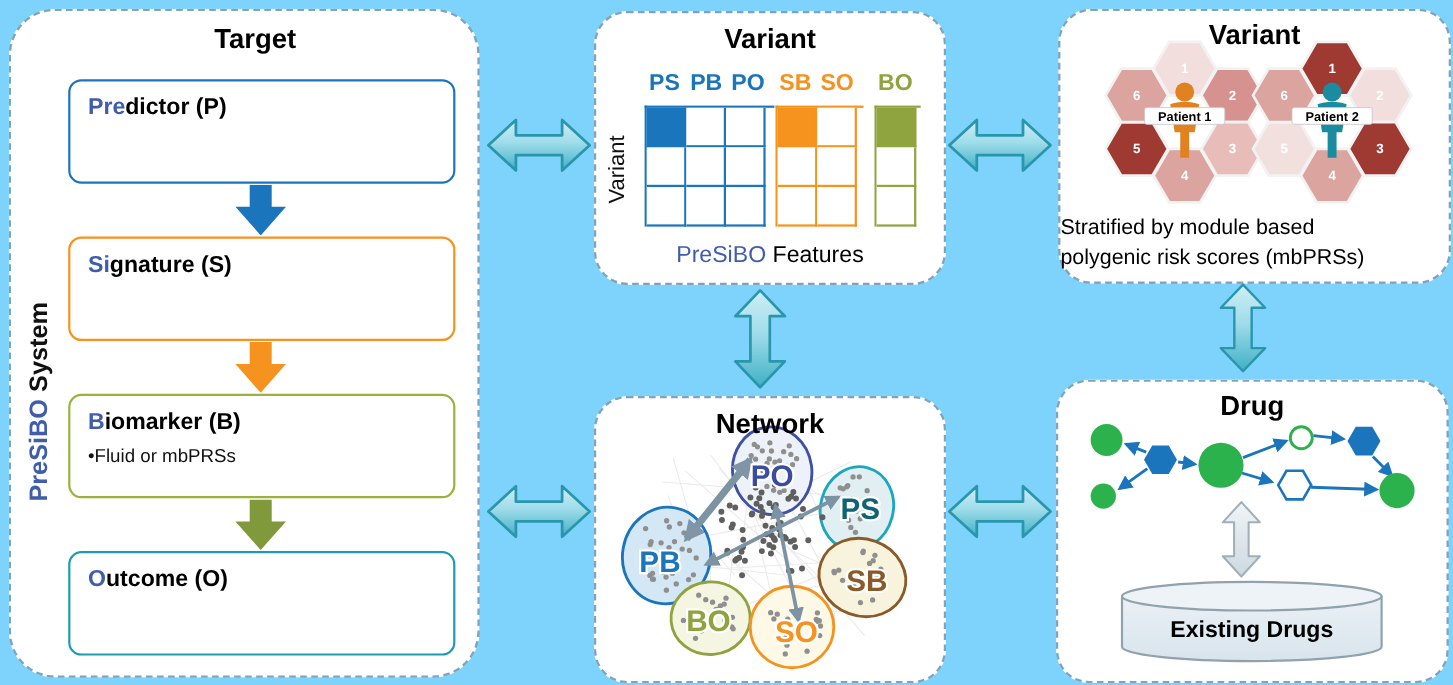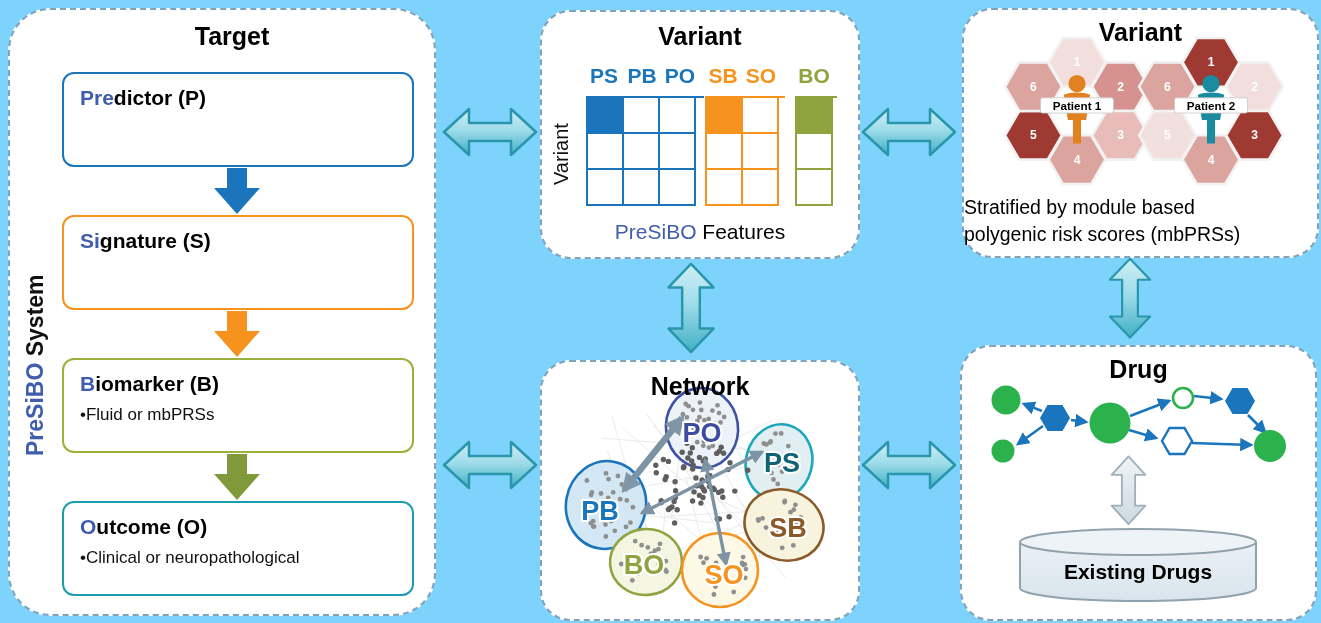--- a/index.html
+++ b/index.html
@@ -117,21 +117,20 @@
     <div class="tbox" id="tbox-2">
       <div class="bt"><span class="pfx">B</span><span>iomarker (B)</span></div>
       <div class="bl">•Fluid or mbPRSs</div>
     </div>
     <svg class="flow-arrow" id="farrow-2" viewBox="0 0 46 46">
         <polygon points="13,0 33,0 33,20 46,20 23,46 0,20 13,20" fill="#7f993b"></polygon>
       </svg>
 
     <div class="tbox" id="tbox-3">
       <div class="bt"><span class="pfx">O</span><span>utcome (O)</span></div>
-      <div class="bl">•Clinical or neuropathological</div>
     </div>
   </div>
 
   <div class="panel" id="variant-panel">
     <div class="panel-title" id="variant-title">Variant</div>
 
     <div class="mx-headers">
       <div class="mx-h" style="left:42px;color:#1b75bc">PS</div>
       <div class="mx-h" style="left:80px;color:#1b75bc">PB</div>
       <div class="mx-h" style="left:118px;color:#1b75bc">PO</div>

